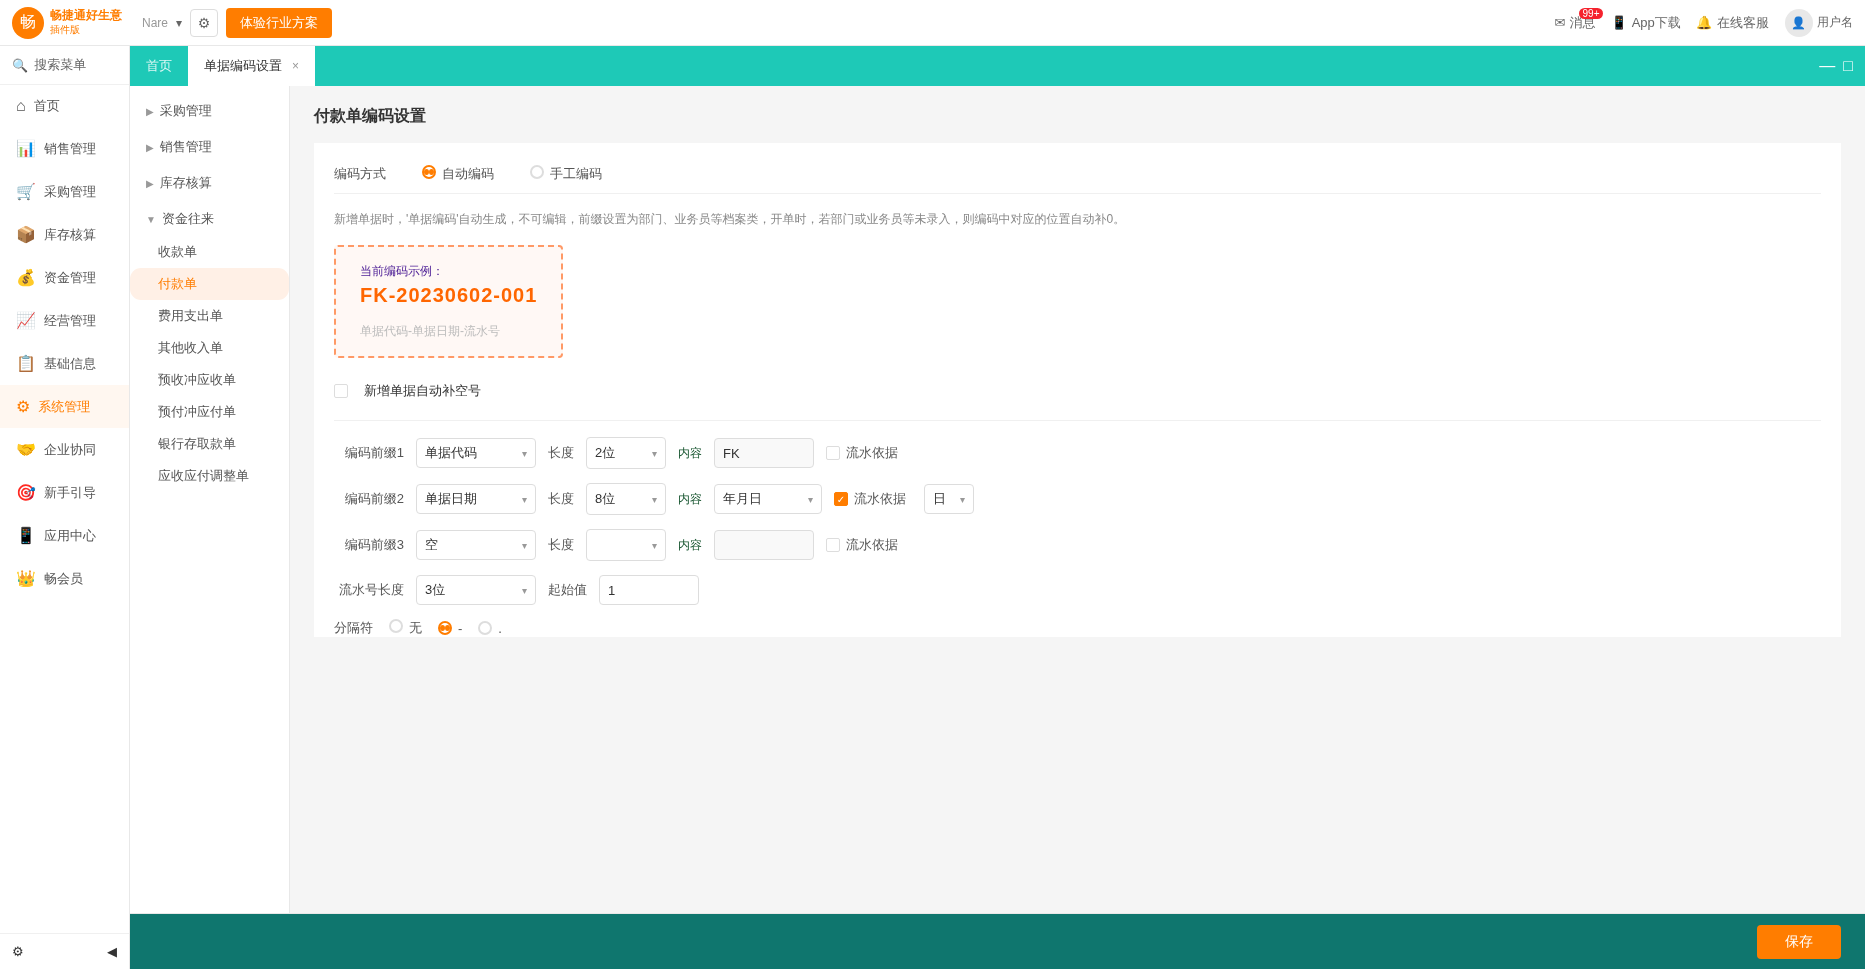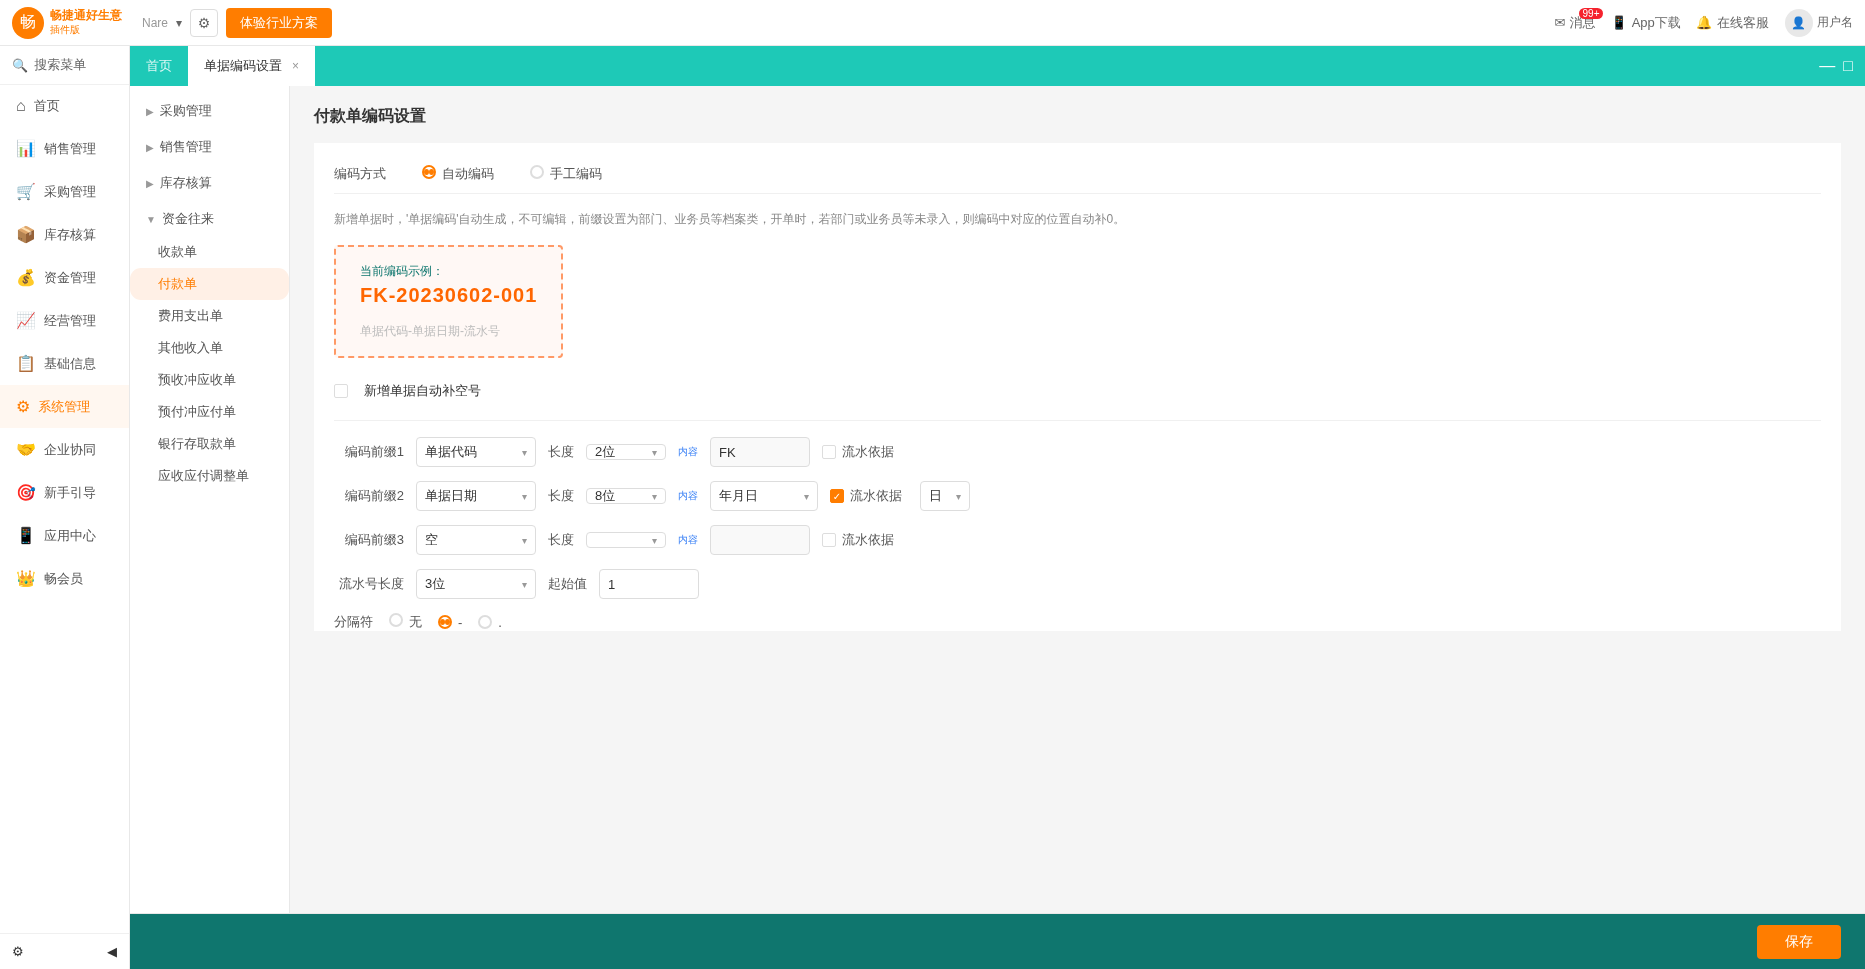--- a/index.html
+++ b/index.html
@@ -332,21 +332,21 @@
       border: 2px dashed #ff9966;
       background: #fff8f5;
       border-radius: 4px;
       padding: 16px 24px;
       display: inline-block;
       margin-bottom: 24px;
       min-width: 220px;
     }
     .code-preview-label {
       font-size: 12px;
-      color: #0f766e;
+      color: #4c1d95;
       margin-bottom: 4px;
     }
     .code-preview-value {
       font-size: 20px;
       font-weight: 600;
       color: #ff6600;
       letter-spacing: 1px;
     }
     .code-preview-format {
       font-size: 12px;
@@ -410,34 +410,34 @@
       color: #999;
       font-size: 10px;
     }
     .form-length-label {
       font-size: 13px;
       color: #555;
       flex-shrink: 0;
     }
     .form-length-input {
       width: 80px;
-      height: 16px;
+      height: 32px;
       border: 1px solid #ddd;
       border-radius: 4px;
       padding: 0 8px;
       font-size: 13px;
       display: flex;
       align-items: center;
       justify-content: space-between;
       cursor: pointer;
       background: #fff;
     }
     .form-content-label {
-      font-size: 10px;
-      color: #3b82f6;
+      font-size: 12px;
+      color: #14532d;
       flex-shrink: 0;
     }
     .form-content-input {
       width: 100px;
       height: 30px;
       border: 1px solid #ddd;
       border-radius: 4px;
       padding: 0 8px;
       font-size: 13px;
       color: #333;

